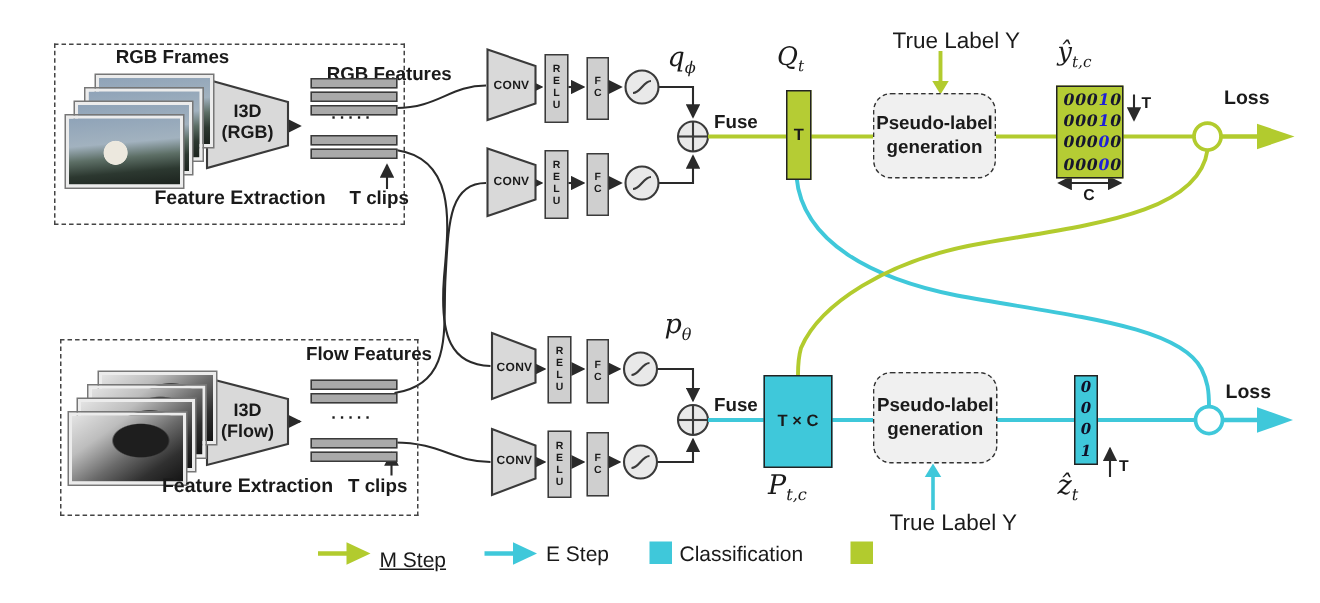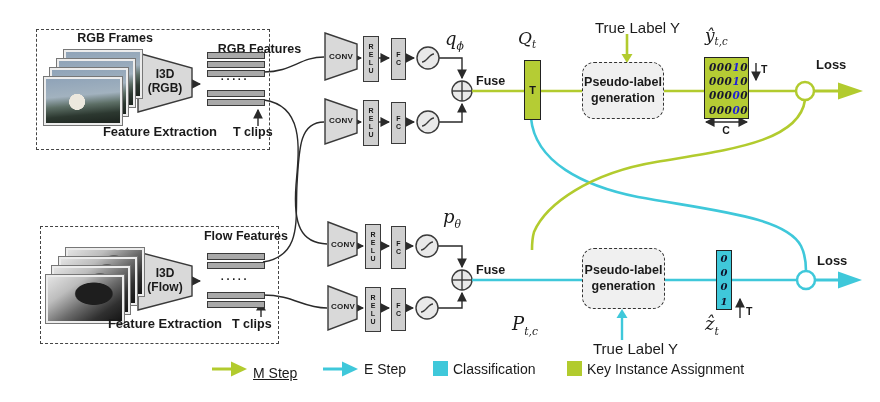--- a/index.html
+++ b/index.html
@@ -260,20 +260,23 @@
   <div class="abs matrix" style="left:704px;top:57px;width:45px;height:62px;">
     <div class="mrow"><span>000</span><span class="hl">1</span><span>0</span></div>
     <div class="mrow"><span>000</span><span class="hl">1</span><span>0</span></div>
     <div class="mrow"><span>000</span><span class="hl">0</span><span>0</span></div>
     <div class="mrow"><span>000</span><span class="hl">0</span><span>0</span></div>
   </div>
   <div class="abs axlab" style="left:761px;top:63px;">T</div>
   <div class="abs axlab labc" style="left:716px;top:124px;width:20px;">C</div>
   <div class="abs losslab" style="left:816px;top:57px;">Loss</div>
 
+  <div class="abs pbox" style="left:509px;top:250px;width:44px;height:60px;">
+      <span>T × C</span>
+    </div>
   <div class="abs math" style="left:512px;top:313px;"><span>P</span><sub>t,c</sub></div>
 
   <div class="abs plg" style="left:582px;top:248px;width:81px;height:59px;">
     <div>Pseudo-label</div>
     <div>generation</div>
   </div>
   <div class="abs tlab" style="left:593px;top:340px;">True Label Y</div>
 
   <div class="abs zvec" style="left:716px;top:250px;width:16px;height:60px;">
     <div class="zrow">0</div>
@@ -283,15 +286,14 @@
   </div>
   <div class="abs axlab" style="left:746px;top:305px;">T</div>
   <div class="abs math" style="left:705px;top:313px;"><span>ẑ</span><sub>t</sub></div>
   <div class="abs losslab" style="left:817px;top:253px;">Loss</div>
 
   <div class="abs legend-text" style="left:253px;top:365px;text-decoration:underline;">M Step</div>
   <div class="abs legend-text" style="left:364px;top:361px;text-align:right;">E Step</div>
   <div class="sq" style="left:433px;top:361px;background:#3fc8da;"></div>
   <div class="abs legend-text" style="left:453px;top:361px;">Classification</div>
   <div class="sq" style="left:567px;top:361px;background:#b2cb2e;"></div>
-  <div class="abs legend-text" style="left:587px;top:361px;">Key Instance Assignment</div>
 
 </div>
 
 </body></html>

